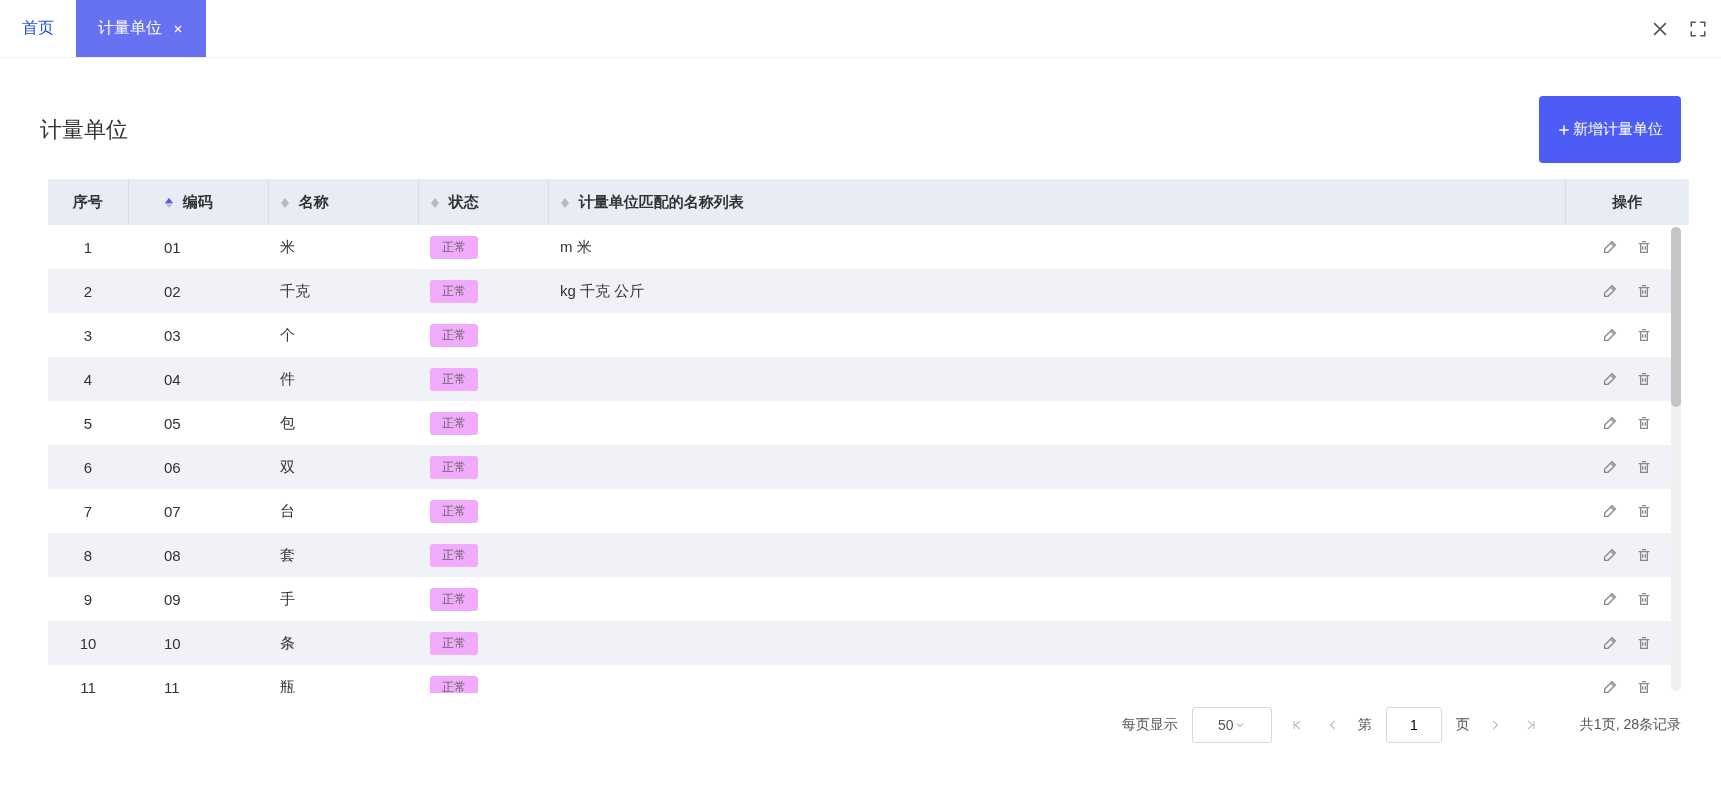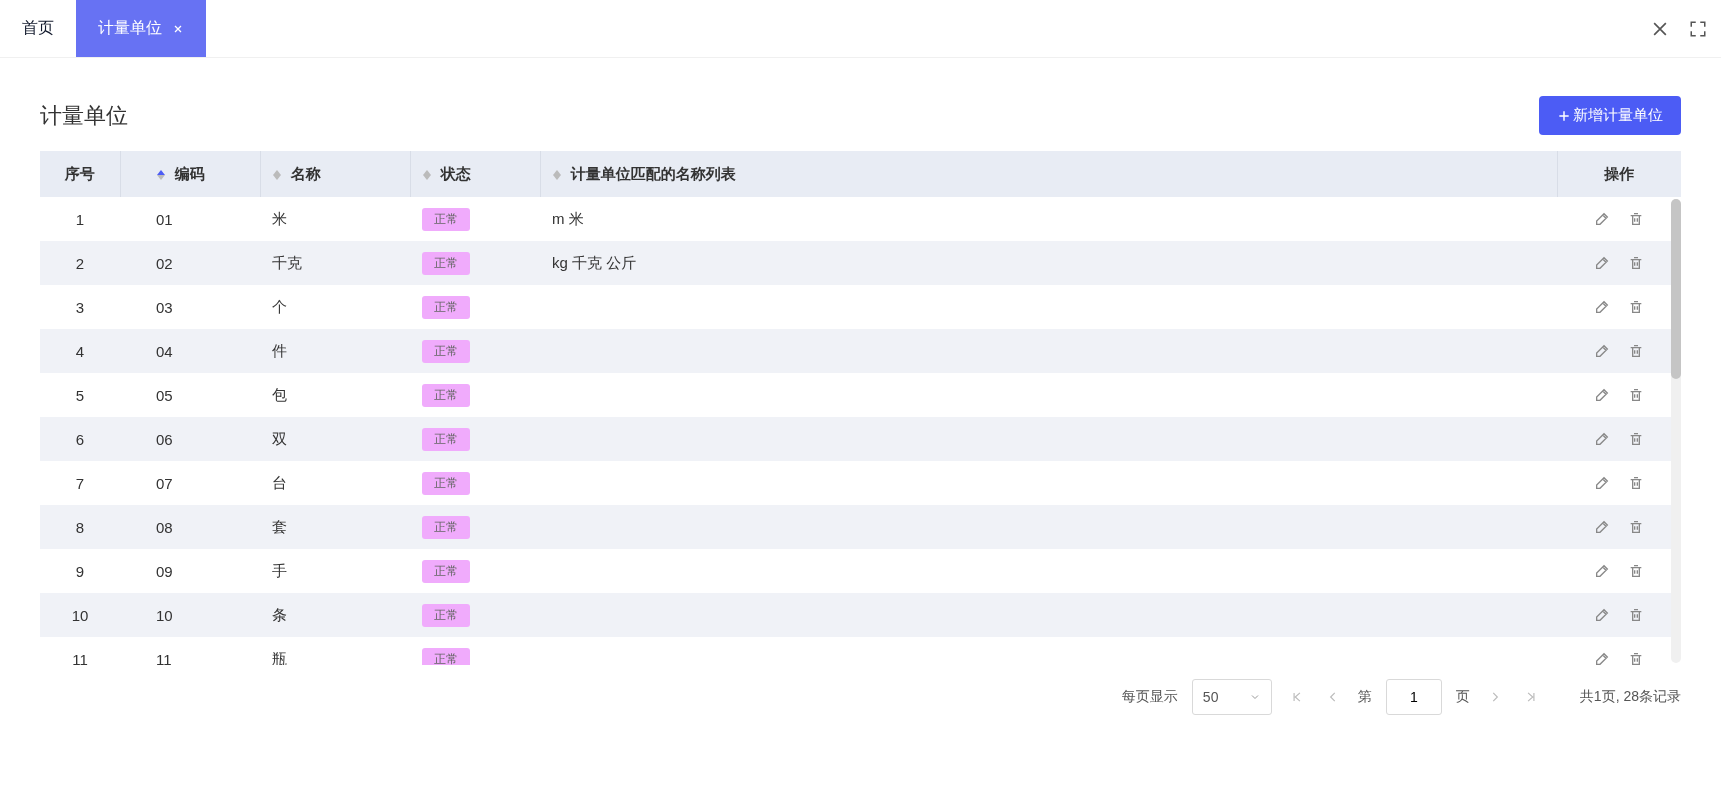--- a/index.html
+++ b/index.html
@@ -1,51 +1,51 @@
 <!DOCTYPE html>
 <html><head>
 <meta charset="utf-8">
 <style>
 * { box-sizing: border-box; margin: 0; padding: 0; }
 body { font-family: -apple-system, BlinkMacSystemFont, "Segoe UI", "PingFang SC", "Microsoft YaHei", sans-serif; font-size: 14px; color: #333; background: #fff; }
 .tabs-bar { display: flex; align-items: center; height: 58px; border-bottom: 1px solid #f0f0f0; padding: 0; position: relative; }
-.tab { padding: 0 22px; height: 100%; display: flex; align-items: center; font-size: 16px; cursor: pointer; color: #0f172a; }
+.tab { padding: 0 22px; height: 100%; display: flex; align-items: center; font-size: 16px; cursor: pointer; color: #1d4ed8; }
 .tab.active { background: #6772f3; color: #fff; }
 .tab-close { margin-left: 10px; font-size: 14px; line-height: 1; }
 .tabs-right { position: absolute; right: 12px; display: flex; align-items: center; gap: 16px; }
 .icon-btn { width: 22px; height: 22px; display: inline-flex; align-items: center; justify-content: center; cursor: pointer; color: #555; }
 .page-wrap { padding: 20px 10px 0; }
 .panel { background: #fff; padding: 0 30px 20px; }
 .panel-header { display: flex; justify-content: space-between; align-items: center; padding: 18px 0 16px; }
 .panel-title { font-size: 22px; font-weight: 500; }
-.btn-primary { background: #4c5cf5; color: #fff; border: none; border-radius: 4px; padding: 10px 18px; font-size: 15px; cursor: pointer; display: inline-flex; align-items: center; gap: 2px; }
+.btn-primary { background: #4c5cf5; color: #fff; border: none; border-radius: 4px; padding: 24px 18px; font-size: 15px; cursor: pointer; display: inline-flex; align-items: center; gap: 2px; }
 .table-container { position: relative; }
 .scrollbar { position: absolute; right: 0; top: 48px; width: 10px; height: 464px; background: #f0f0f0; border-radius: 5px; }
 .scrollbar-thumb { width: 100%; height: 180px; background: #c5c5c5; border-radius: 5px; }
 table { width: 100%; border-collapse: collapse; table-layout: fixed; }
 thead th { background: #e8ecf4; height: 46px; text-align: left; padding: 0 12px; font-weight: 600; font-size: 15px; border-right: 1px solid #d8dde7; position: relative; }
 thead th:last-child { border-right: none; text-align: center; }
 tbody { display: block; max-height: 468px; overflow: hidden; }
-thead, tbody tr { display: table; width: 100%; table-layout: fixed; }
+thead, tbody tr { display: table; width: 100%; table-layout: fixed; margin-left: 8px; }
 tbody tr { height: 44px; }
 tbody tr:nth-child(even) { background: #f0f2f7; }
 tbody td { padding: 0 12px; font-size: 15px; }
 .col-index { width: 80px; text-align: center; }
 .col-code { width: 140px; padding-left: 36px; }
 .col-name { width: 150px; }
 .col-status { width: 130px; }
 .col-match { }
 .col-action { width: 124px; text-align: center; }
 .sort-indicator { display: inline-flex; flex-direction: column; margin-right: 6px; vertical-align: middle; line-height: 0; }
 .sort-indicator svg { width: 8px; height: 5px; }
 .status-tag { display: inline-block; background: #f0abfc; color: #666; padding: 3px 12px; border-radius: 3px; font-size: 12px; }
 .action-cell { display: flex; justify-content: center; gap: 18px; }
 .row-icon { width: 16px; height: 16px; color: #888; cursor: pointer; }
 .pager { display: flex; align-items: center; justify-content: flex-end; gap: 14px; padding: 14px 0 8px; font-size: 14px; color: #555; }
-.pager-select { width: 80px; height: 36px; border: 1px solid #d9d9d9; border-radius: 3px; padding: 0 10px; display: flex; align-items: center; justify-content: space-between; cursor: pointer; }
+.pager-select { width: 80px; height: 36px; border: 1px solid #d9d9d9; border-radius: 3px; padding: 0 10px; display: flex; align-items: center; justify-content: center; cursor: pointer; }
 .pager-input { width: 56px; height: 36px; border: 1px solid #d9d9d9; border-radius: 3px; text-align: center; font-size: 14px; }
 .pager-nav { color: #bbb; cursor: pointer; padding: 4px; display: inline-flex; }
 svg { display: block; }
 .sort-active-up svg:first-child path { fill: #4c5cf5; }
 </style>
 </head>
 <body>
 
 <div class="tabs-bar">
   <div class="tab">

